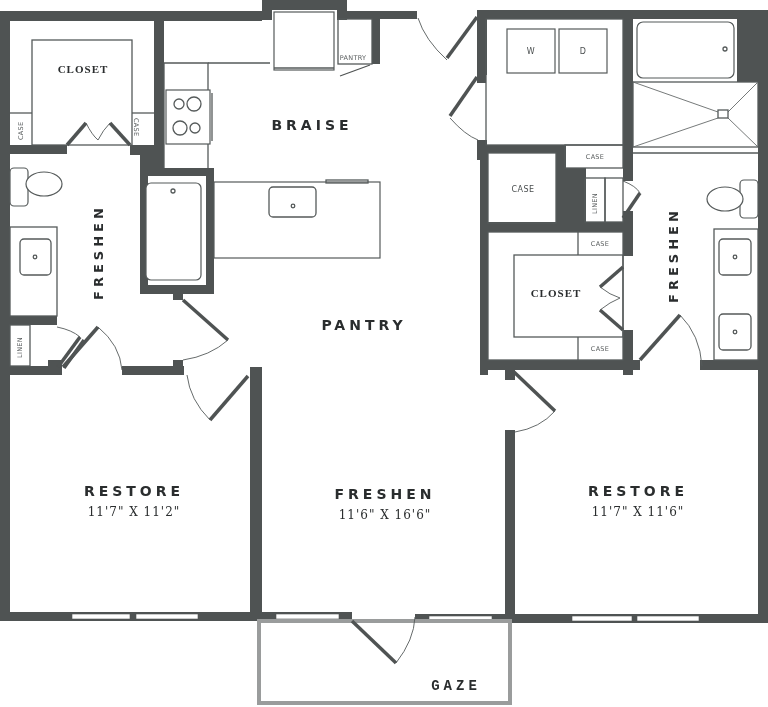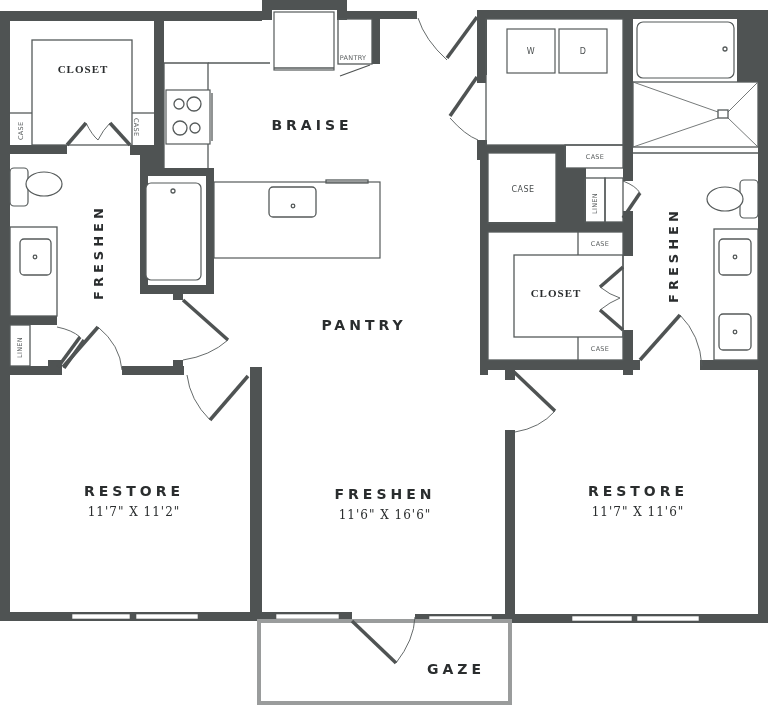--- a/index.html
+++ b/index.html
@@ -215,21 +215,21 @@
 
 <div class="lbl room" style="left:385px; top:486px;">FRESHEN</div>
 <div class="lbl dim" style="left:385px; top:508px;">11'6" X 16'6"</div>
 
 <div class="lbl room" style="left:134px; top:483px;">RESTORE</div>
 <div class="lbl dim" style="left:134px; top:505px;">11'7" X 11'2"</div>
 
 <div class="lbl room" style="left:638px; top:483px;">RESTORE</div>
 <div class="lbl dim" style="left:638px; top:505px;">11'7" X 11'6"</div>
 
-<div class="lbl room" style="left:456px; top:661px;">GAZE</div>
+<div class="lbl room" style="left:456px; top:678px;font-family:Liberation Mono, monospace;">GAZE</div>
 
 <div class="lbl vroom" style="left:91px; top:300px;">FRESHEN</div>
 <div class="lbl vroom" style="left:666px; top:303px;">FRESHEN</div>
 
 <div class="lbl closetlbl" style="left:83px; top:63px;">CLOSET</div>
 <div class="lbl closetlbl" style="left:556px; top:287px;">CLOSET</div>
 
 <div class="lbl tiny vert" style="left:17px; top:140px; transform:rotate(-90deg);">CASE</div>
 <div class="lbl tiny" style="left:140px; top:118px; transform:rotate(90deg); transform-origin:0 0;">CASE</div>
 <div class="lbl tiny" style="left:595px; top:153px;">CASE</div>

